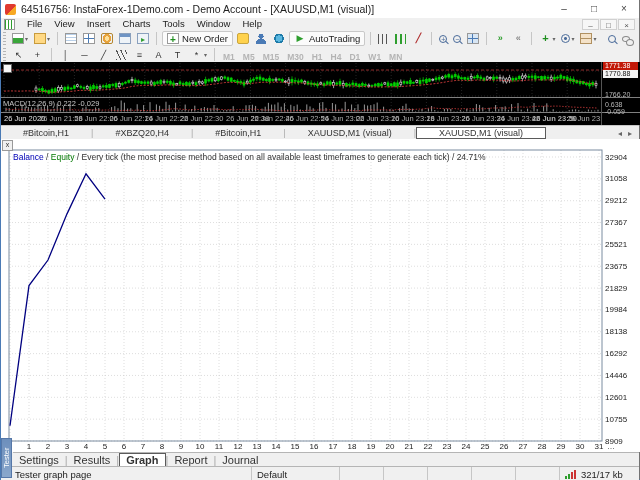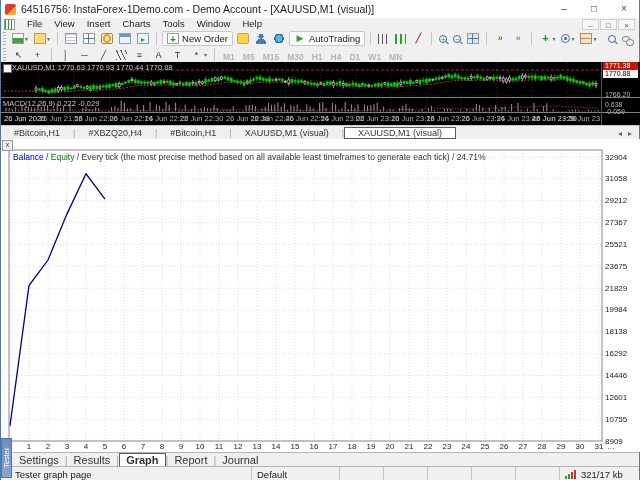--- a/index.html
+++ b/index.html
@@ -69,21 +69,21 @@
   #ask-box{top:0;background:#c21807;color:#fff;}
   #bid-box{top:8px;background:#f2f2f2;color:#111;}
   #grid-price{top:29px;}
   #macd-hi{top:39px;}
   #macd-lo{top:46px;}
   #time-axis{position:absolute;left:0;top:51px;height:12px;right:38px;overflow:hidden;}
   .time-label{position:absolute;top:1px;font-size:7.5px;color:#b0b0b0;white-space:nowrap;}
   .time-label.first{color:#e0e0e0;}
   
   #tabbar{position:absolute;left:0;right:0;top:125px;height:14px;background:#efefef;border-top:1px solid #c8c8c8;display:flex;align-items:center;font-size:9px;color:#333;}
-  .chart-tab{padding:0 13px;line-height:12px;white-space:nowrap;}
+  .chart-tab{padding:0 22px;line-height:12px;white-space:nowrap;}
   .chart-tab.active{border:1px solid #5a5a5a;background:#fff;}
   .tab-sep{color:#aaa;}
   .tab-arrows{margin-left:auto;margin-right:4px;display:flex;}
   .tab-arrow{font-size:8px;color:#666;padding:0 3px;}
   
   #tester{position:absolute;left:0;right:0;top:139px;height:313px;background:#fff;}
   #tester-svg{position:absolute;left:0;top:0;}
   #tester-close{position:absolute;left:1px;top:1px;width:9px;height:9px;background:#f0f0f0;border:1px solid #999;font-size:7px;line-height:8px;text-align:center;color:#333;}
   #legend{position:absolute;left:12px;top:13px;font-size:8.5px;white-space:nowrap;}
   .lg-balance{color:#0000b8;}
@@ -826,21 +826,20 @@
         <line x1="577.8000000000001" y1="49.5" x2="577.8000000000001" y2="48.082536958047534" stroke="#d8d8d8" stroke-width="0.7"></line>
         <line x1="581" y1="49.5" x2="581" y2="48.979963998464605" stroke="#d8d8d8" stroke-width="0.7"></line>
         <line x1="584.2" y1="49.5" x2="584.2" y2="49.1" stroke="#d8d8d8" stroke-width="0.7"></line>
         <line x1="587.4" y1="49.5" x2="587.4" y2="47.4760978090205" stroke="#d8d8d8" stroke-width="0.7"></line>
         <line x1="590.6" y1="49.5" x2="590.6" y2="48.37653998540137" stroke="#d8d8d8" stroke-width="0.7"></line>
         <line x1="593.8000000000001" y1="49.5" x2="593.8000000000001" y2="48.42328105638637" stroke="#d8d8d8" stroke-width="0.7"></line>
         <line x1="597" y1="49.5" x2="597" y2="47.75529938484851" stroke="#d8d8d8" stroke-width="0.7"></line>
         <polyline points="5,47.14485806254431 8.2,47.517991853420625 11.4,47.45167123163198 14.600000000000001,47.55286164393317 17.8,47.19183191174727 21,47.58071566078846 24.200000000000003,47.94935181629814 27.400000000000002,47.99181848084173 30.6,48.26691806861987 33.8,48.000715261279005 37,47.84383073718931 40.2,48.055664846327 43.400000000000006,47.86001046612393 46.6,48.02420940144183 49.800000000000004,48.04467068677519 53,47.70058457623262 56.2,47.86968489984035 59.400000000000006,47.58711568223643 62.6,47.707437459964964 65.80000000000001,48.043315582183794 69,47.669935672227254 72.2,47.71680043536089 75.4,48.03275972240733 78.60000000000001,48.09423874276422 81.80000000000001,48.14290581624625 85,47.8036156027129 88.2,47.83337763556437 91.4,47.86063370735414 94.60000000000001,47.75422521876368 97.80000000000001,47.92068922595153 101,48.079498423184035 104.2,48.05893821840125 107.4,48.020145429610345 110.60000000000001,48.28201368031186 113.80000000000001,48.446819009444134 117,48.885598900395266 120.2,48.49290375958333 123.4,48.24006631930362 126.60000000000001,48.48332803241598 129.8,48.07139716142388 133,48.425930074172065 136.20000000000002,47.98438879581373 139.4,48.31483579010928 142.6,48.58336664800689 145.8,48.3570865906808 149,48.74331621343425 152.20000000000002,48.492637066283564 155.4,48.50584053541806 158.60000000000002,48.144625516233326 161.8,48.005689691149485 165,47.58917857275306 168.20000000000002,47.2095218913674 171.4,46.798193605452866 174.60000000000002,46.67192086464349 177.8,46.99449641031422 181,47.30934976893912 184.20000000000002,47.49835388052666 187.4,47.87452639964154 190.60000000000002,47.743315095125375 193.8,47.62958149371183 197,47.528192920227625 200.20000000000002,47.440429968545416 203.4,47.42677580824903 206.60000000000002,47.257825608299036 209.8,46.922788734535125 213,47.12810327868355 216.20000000000002,47.37937701834802 219.4,47.40693435585449 222.60000000000002,47.6115376586381 225.8,47.8742341754838 229,47.455638873393475 232.20000000000002,47.89745118939199 235.4,47.87230065209898 238.60000000000002,47.43121459825486 241.8,47.352766660089955 245,47.65805483220985 248.20000000000002,47.42243457207103 251.4,47.218224937523814 254.60000000000002,47.09319183325543 257.8,47.536372049030085 261,47.7671235637819 264.2,48.15278402178212 267.40000000000003,48.020296629504436 270.6,47.90842405199465 273.8,48.35518737714979 277,48.50996328304054 280.2,48.808325347750596 283.40000000000003,48.960996685158925 286.6,48.85593734770358 289.8,49 293,48.70034189231244 296.2,48.40201762034651 299.40000000000003,48.45615999438155 302.6,48.64526023634023 305.8,48.25144221554577 309,48.32016837690964 312.20000000000005,48.24898222796571 315.40000000000003,48.06185898904775 318.6,47.88703142541322 321.8,48.02872641250897 325,47.92491945208745 328.20000000000005,47.7847644825395 331.40000000000003,48.06688062181551 334.6,48.3422946717787 337.8,47.991111650756146 341,48.156790333966164 344.20000000000005,48.534196883805194 347.40000000000003,48.11924541630748 350.6,48.38238731396031 353.8,48.77406182101652 357,48.855949769777226 360.20000000000005,48.52185971579601 363.40000000000003,48.091162528023666 366.6,48.09583799070485 369.8,47.80831602050845 373,48.04066154525647 376.20000000000005,47.85699503003015 379.40000000000003,47.57187149113598 382.6,47.70908474836457 385.8,47.87519663515278 389,48.30510957225 392.20000000000005,48.06245720380102 395.40000000000003,47.63710909182538 398.6,47.527366775007636 401.8,47.42252437461752 405,47.29227866534716 408.20000000000005,47.55230080522705 411.40000000000003,47.48242668564545 414.6,47.29785444207856 417.8,47.081548018046455 421,47.05060069062776 424.20000000000005,46.63673433760961 427.40000000000003,46.270094631156006 430.6,45.933384434475286 433.8,45.991051043402905 437,46.409262039004496 440.20000000000005,46.436105265182505 443.40000000000003,46.70349543322973 446.6,46.63808526046952 449.8,46.821485808268896 453,46.533970704527576 456.20000000000005,46.9041740479433 459.40000000000003,46.99193163562657 462.6,46.588519675046456 465.8,46.949091849615385 469,46.79218509001294 472.20000000000005,46.47673746157752 475.40000000000003,46.83001778271517 478.6,46.65113225141594 481.8,46.81319797225912 485,46.74104976858528 488.20000000000005,46.29344122614407 491.40000000000003,46.016114785459884 494.6,45.99080422757697 497.8,45.78932854185781 501,45.97370793501554 504.20000000000005,46.36112727840018 507.40000000000003,45.963656732655906 510.6,45.76938951048972 513.8,45.37379468715461 517,45.0524687562615 520.2,44.931992564179 523.4,45.24007994327232 526.6,45.17210675886464 529.8000000000001,44.93073498428833 533,44.565870041896524 536.2,44.2267228973921 539.4,44.21091307253153 542.6,44.23338858954766 545.8000000000001,43.857156954965156 549,44.30619642951348 552.2,44.11508302917474 555.4,44.08447215805503 558.6,44.12563891682104 561.8000000000001,44.45878022024816 565,44.72735195501117 568.2,44.74519422417281 571.4,45.13005795880688 574.6,45.11738055174582 577.8000000000001,45.43370504837189 581,45.233746795581524 584.2,45.48753333594068 587.4,45.88802769726049 590.6,45.70394211369749 593.8000000000001,45.92080858339126 597,46.11454454083672" fill="none" stroke="#d23b3b" stroke-width="0.8" stroke-dasharray="1.5 1.5"></polyline>
       </svg>
     <span id="oneclick"></span>
-    <div id="symbol-overlay" class="chart-overlay">XAUUSD,M1  1770.63 1770.93 1770.44 1770.88</div>
     <div id="macd-overlay" class="chart-overlay">MACD(12,26,9) 0.222 -0.029</div>
     <div id="price-scale">
       <div id="ask-box" class="scale-box">1771.38</div>
       <div id="bid-box" class="scale-box">1770.88</div>
       <div id="grid-price" class="scale-box">1766.20</div>
       <div id="macd-hi" class="scale-box">0.638</div>
       <div id="macd-lo" class="scale-box">-0.059</div>
     </div>
     <div id="time-axis">
         <span class="time-label first" style="left: 3px;">26 Jun 2020</span>

